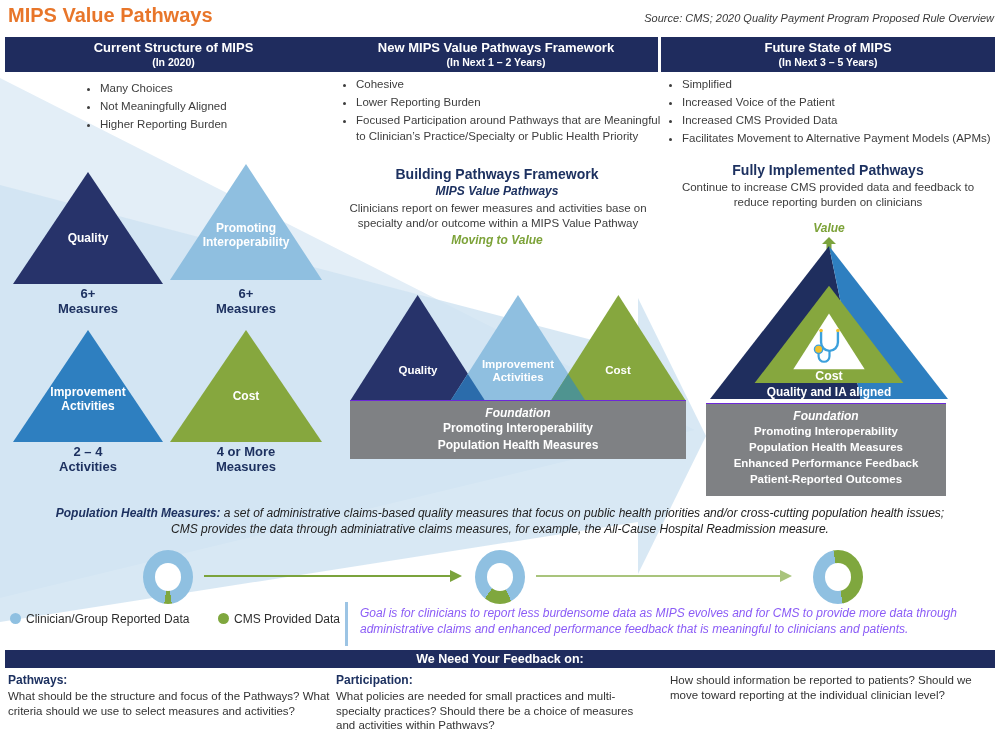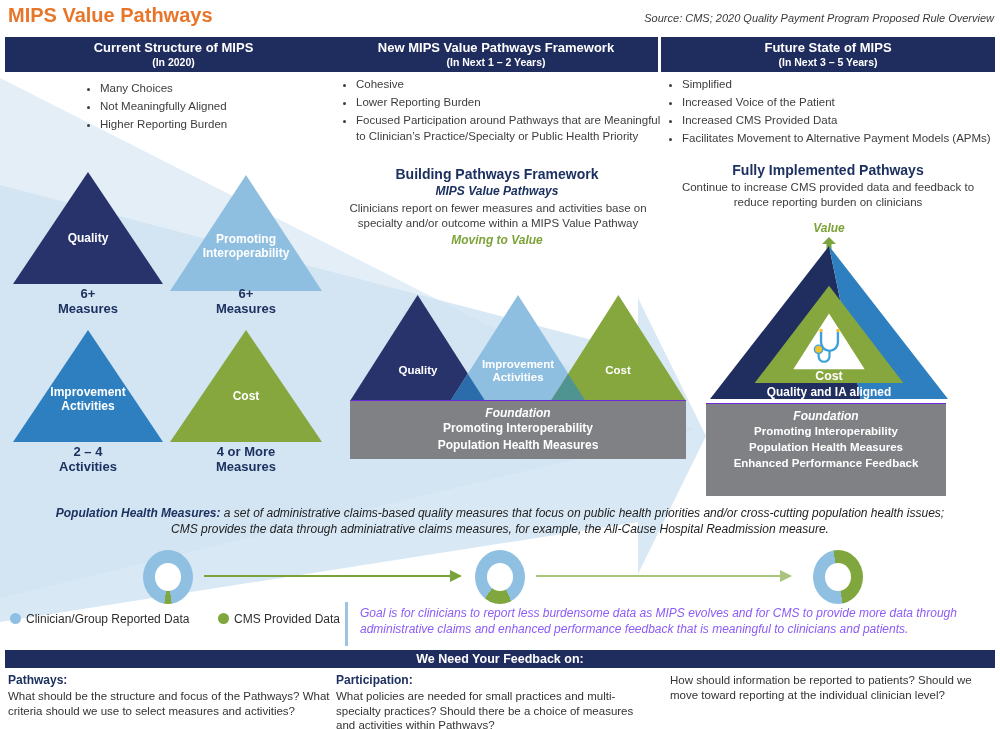--- a/index.html
+++ b/index.html
@@ -96,21 +96,21 @@
     <li>Increased CMS Provided Data</li>
     <li>Facilitates Movement to Alternative Payment Models (APMs)</li>
   </ul>
 
   <div class="abs" style="left:13px;top:172px;width:150px;height:112px;">
     <svg width="150" height="112">
       <polygon points="75,0 150,112 0,112" fill="#27336A"></polygon>
       </svg>
     <div class="tri-label" style="top:60px;">Quality</div>
   </div>
-  <div class="abs" style="left:170px;top:175px;width:152px;height:116px;">
+  <div class="abs" style="left:170px;top:164px;width:152px;height:116px;">
     <svg width="152" height="116">
       <polygon points="76,0 152,116 0,116" fill="#8FBFE0"></polygon>
       </svg>
     <div class="tri-label" style="top:58px;">Promoting
 Interoperability</div>
   </div>
   <div class="abs tri-caption" style="left:13px;top:287px;width:150px;">6+
 Measures</div>
   <div class="abs tri-caption" style="left:170px;top:287px;width:152px;">6+
 Measures</div>
@@ -177,20 +177,21 @@
     </g>
     <text x="120" y="137" text-anchor="middle" fill="#fff" font-size="12.5" font-weight="bold">Cost</text>
     <text x="120" y="152.5" text-anchor="middle" fill="#fff" font-size="12" font-weight="bold">Quality and IA aligned</text>
   </svg>
 
   <div class="abs foundation small" style="left:706px;top:403px;width:240px;height:92px;">
     <div class="f-title">Foundation</div>
     <div class="f-item">Promoting Interoperability</div>
     <div class="f-item">Population Health Measures</div>
     <div class="f-item">Enhanced Performance Feedback</div>
+    <div class="f-item">Patient-Reported Outcomes</div>
   </div>
 
   <div class="abs definition" style="left:55px;top:505px;width:890px;">
     <span class="term">Population Health Measures:</span><span> a set of administrative claims-based quality measures that focus on public health priorities and/or cross-cutting population health issues; CMS provides the data through adminiatrative claims measures, for example, the All-Cause Hospital Readmission measure.</span>
   </div>
 
   <div class="abs donut" style="left: 143px; top: 550px; width: 50px; height: 54px; background: conic-gradient(from 172deg, rgb(127, 167, 62) 0deg, rgb(127, 167, 62) 16deg, rgb(143, 192, 225) 16deg, rgb(143, 192, 225) 360deg);">
       <div class="hole"></div>
     </div>
   <svg class="abs" style="left:204px;top:569px;" width="260" height="14">

